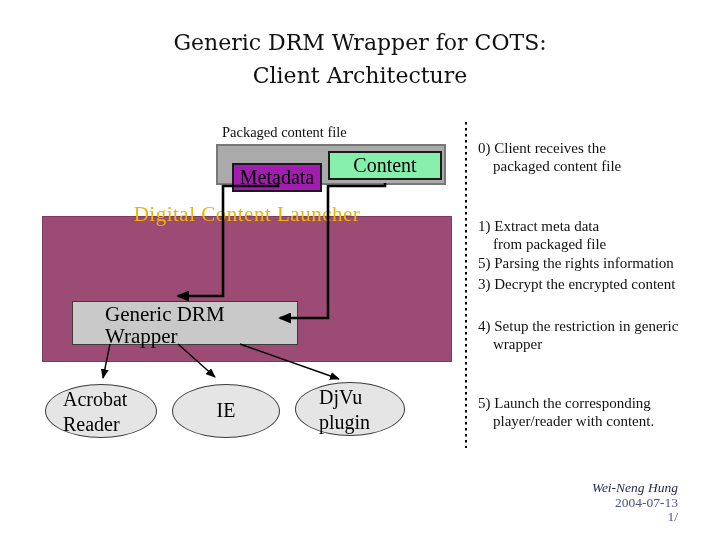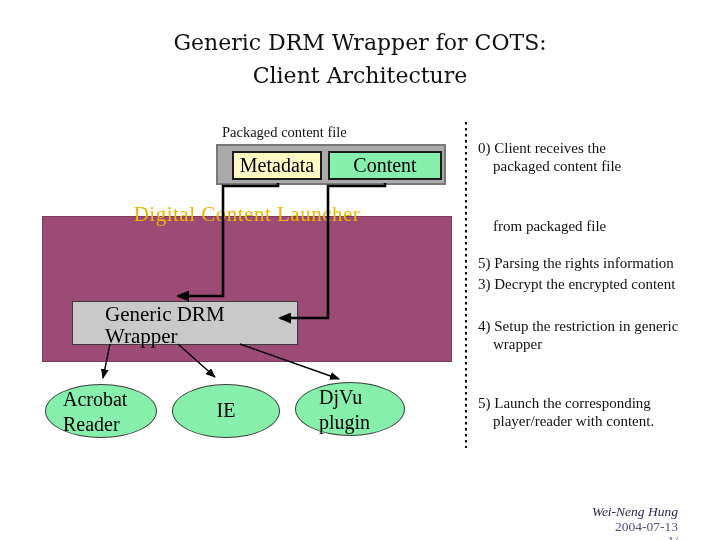--- a/index.html
+++ b/index.html
@@ -16,57 +16,57 @@
   
   #pkg-label{left:222px;top:124px;font-size:14.5px;color:#111;}
   #pkg-box{
     left:216px;top:144px;width:230px;height:41px;
     background:#aaaaaa;border:2px solid #787878;box-sizing:border-box;
   }
   .pkg-inner{
     position:absolute;top:5px;height:29px;border:2px solid #1a1a1a;box-sizing:border-box;
     text-align:center;font-size:20px;line-height:25px;
   }
-  #meta-box{left:14px;width:90px;background:#fef9c3;}
+  #meta-box{left:14px;width:90px;background:#a21caf;margin-top:12px;}
   #content-box{left:110px;width:114px;background:#86efac;}
   
   #launcher-rect{
     left:42px;top:216px;width:410px;height:146px;
     background:#9c4c74;border:1px solid #7e3b5d;box-sizing:border-box;
   }
   #launcher-label{
     left:42px;top:202px;width:410px;text-align:center;
     font-size:21px;color:#edb406;letter-spacing:0.5px;
   }
   
   #wrapper-box{
     left:72px;top:301px;width:226px;height:44px;
     background:#c9c9c9;border:1px solid #3c3c3c;box-sizing:border-box;
     font-size:21px;line-height:22px;padding:1px 0 0 32px;
   }
   
   .app{
-    border-radius:50%;background:#86efac;border:1.5px solid #3c3c3c;box-sizing:border-box;
+    border-radius:50%;background:#e5e5e5;border:1.5px solid #3c3c3c;box-sizing:border-box;
     font-size:20px;line-height:25px;
   }
   #app-acrobat{left:45px;top:384px;width:112px;height:54px;padding:2px 0 0 17px;}
   #app-ie{left:172px;top:384px;width:108px;height:54px;text-align:center;padding-top:13px;}
   #app-djvu{left:295px;top:382px;width:110px;height:54px;padding:2px 0 0 23px;}
   
   .step{left:478px;width:210px;font-size:15px;line-height:17.5px;color:#111;}
   .step .l2{margin-left:15px;}
   #step-0{top:140px;}
   #step-1{top:218px;}
   #step-2{top:255px;}
   #step-3{top:276px;}
   #step-4{top:318px;}
   #step-5{top:395px;}
   
   #footer{right:42px;top:481px;text-align:right;line-height:14.5px;}
-  #footer .author{font-style:italic;font-size:13.5px;color:#262657;margin-top:24px;}
+  #footer .author{font-style:italic;font-size:13.5px;color:#262657;}
   #footer .date{font-size:13.5px;color:#52528c;}
   #footer .page{font-size:13.5px;color:#52528c;}
   
   #overlay{left:0;top:0;width:720px;height:540px;pointer-events:none;}
 </style>
 </head>
 <body>
 
 <div id="slide">
 
@@ -99,20 +99,21 @@
   <div id="app-djvu" class="abs app">
     <div>DjVu</div>
     <div>plugin</div>
   </div>
 
   <div id="step-0" class="abs step">
     <div class="l1">0) Client receives the</div>
     <div class="l2">packaged content file</div>
   </div>
   <div id="step-1" class="abs step">
+    <div class="l1">1) Extract meta data</div>
     <div class="l2">from packaged file</div>
   </div>
   <div id="step-2" class="abs step">
     <div class="l1">5) Parsing the rights information</div>
   </div>
   <div id="step-3" class="abs step">
     <div class="l1">3) Decrypt the encrypted content</div>
   </div>
   <div id="step-4" class="abs step">
     <div class="l1">4) Setup the restriction in generic</div>

